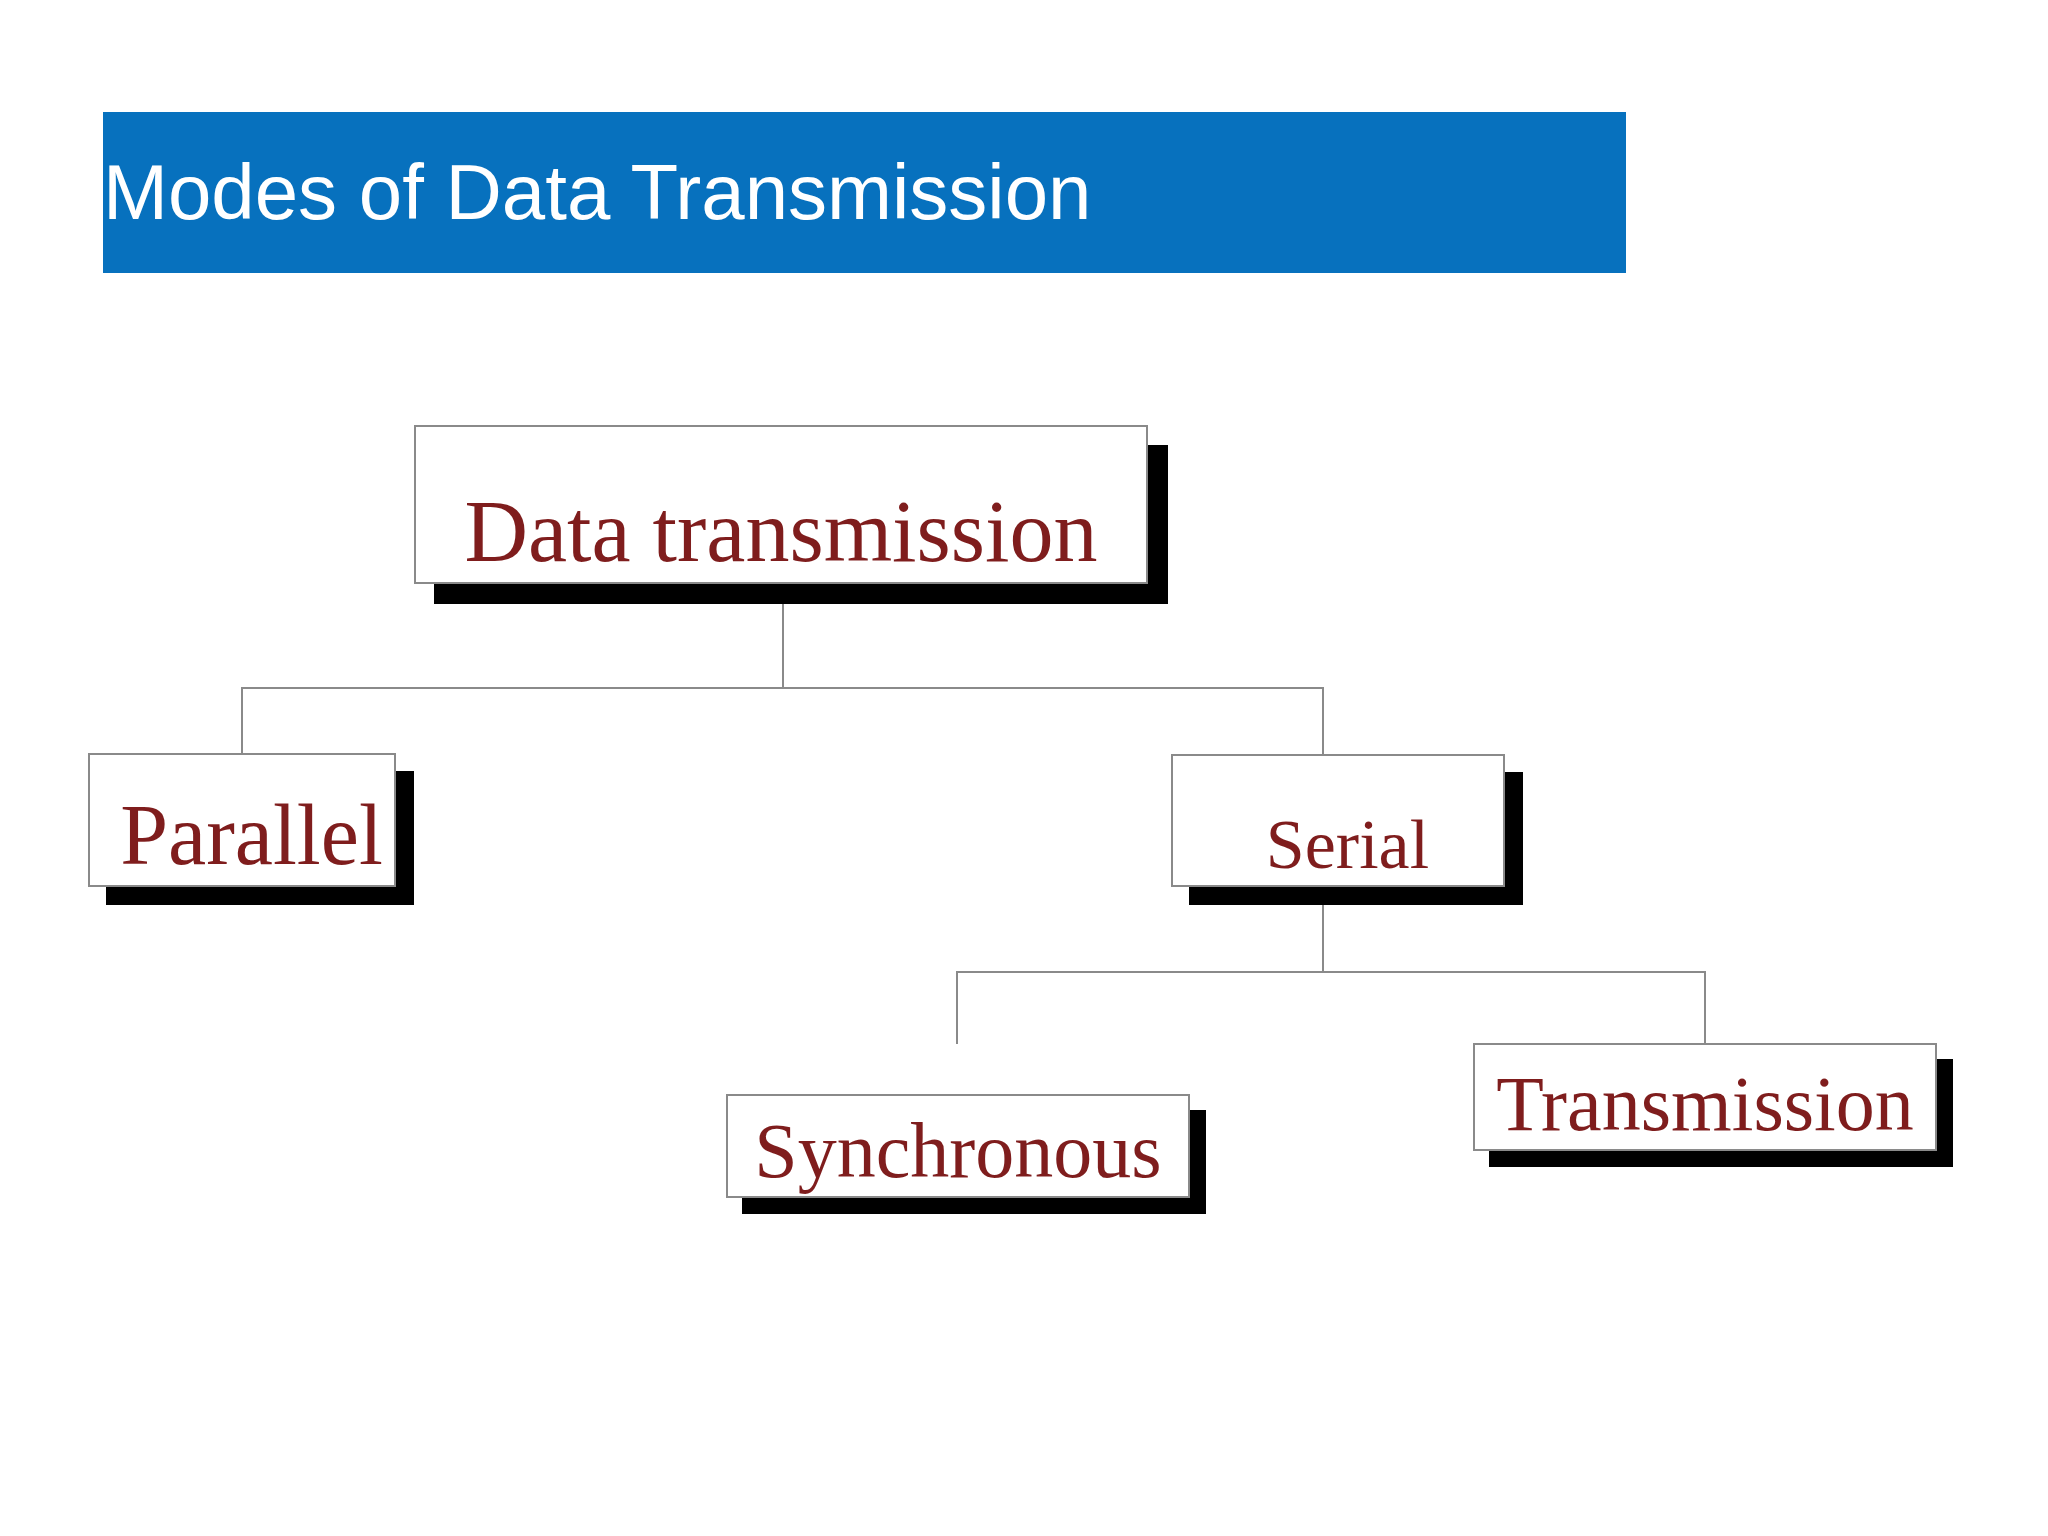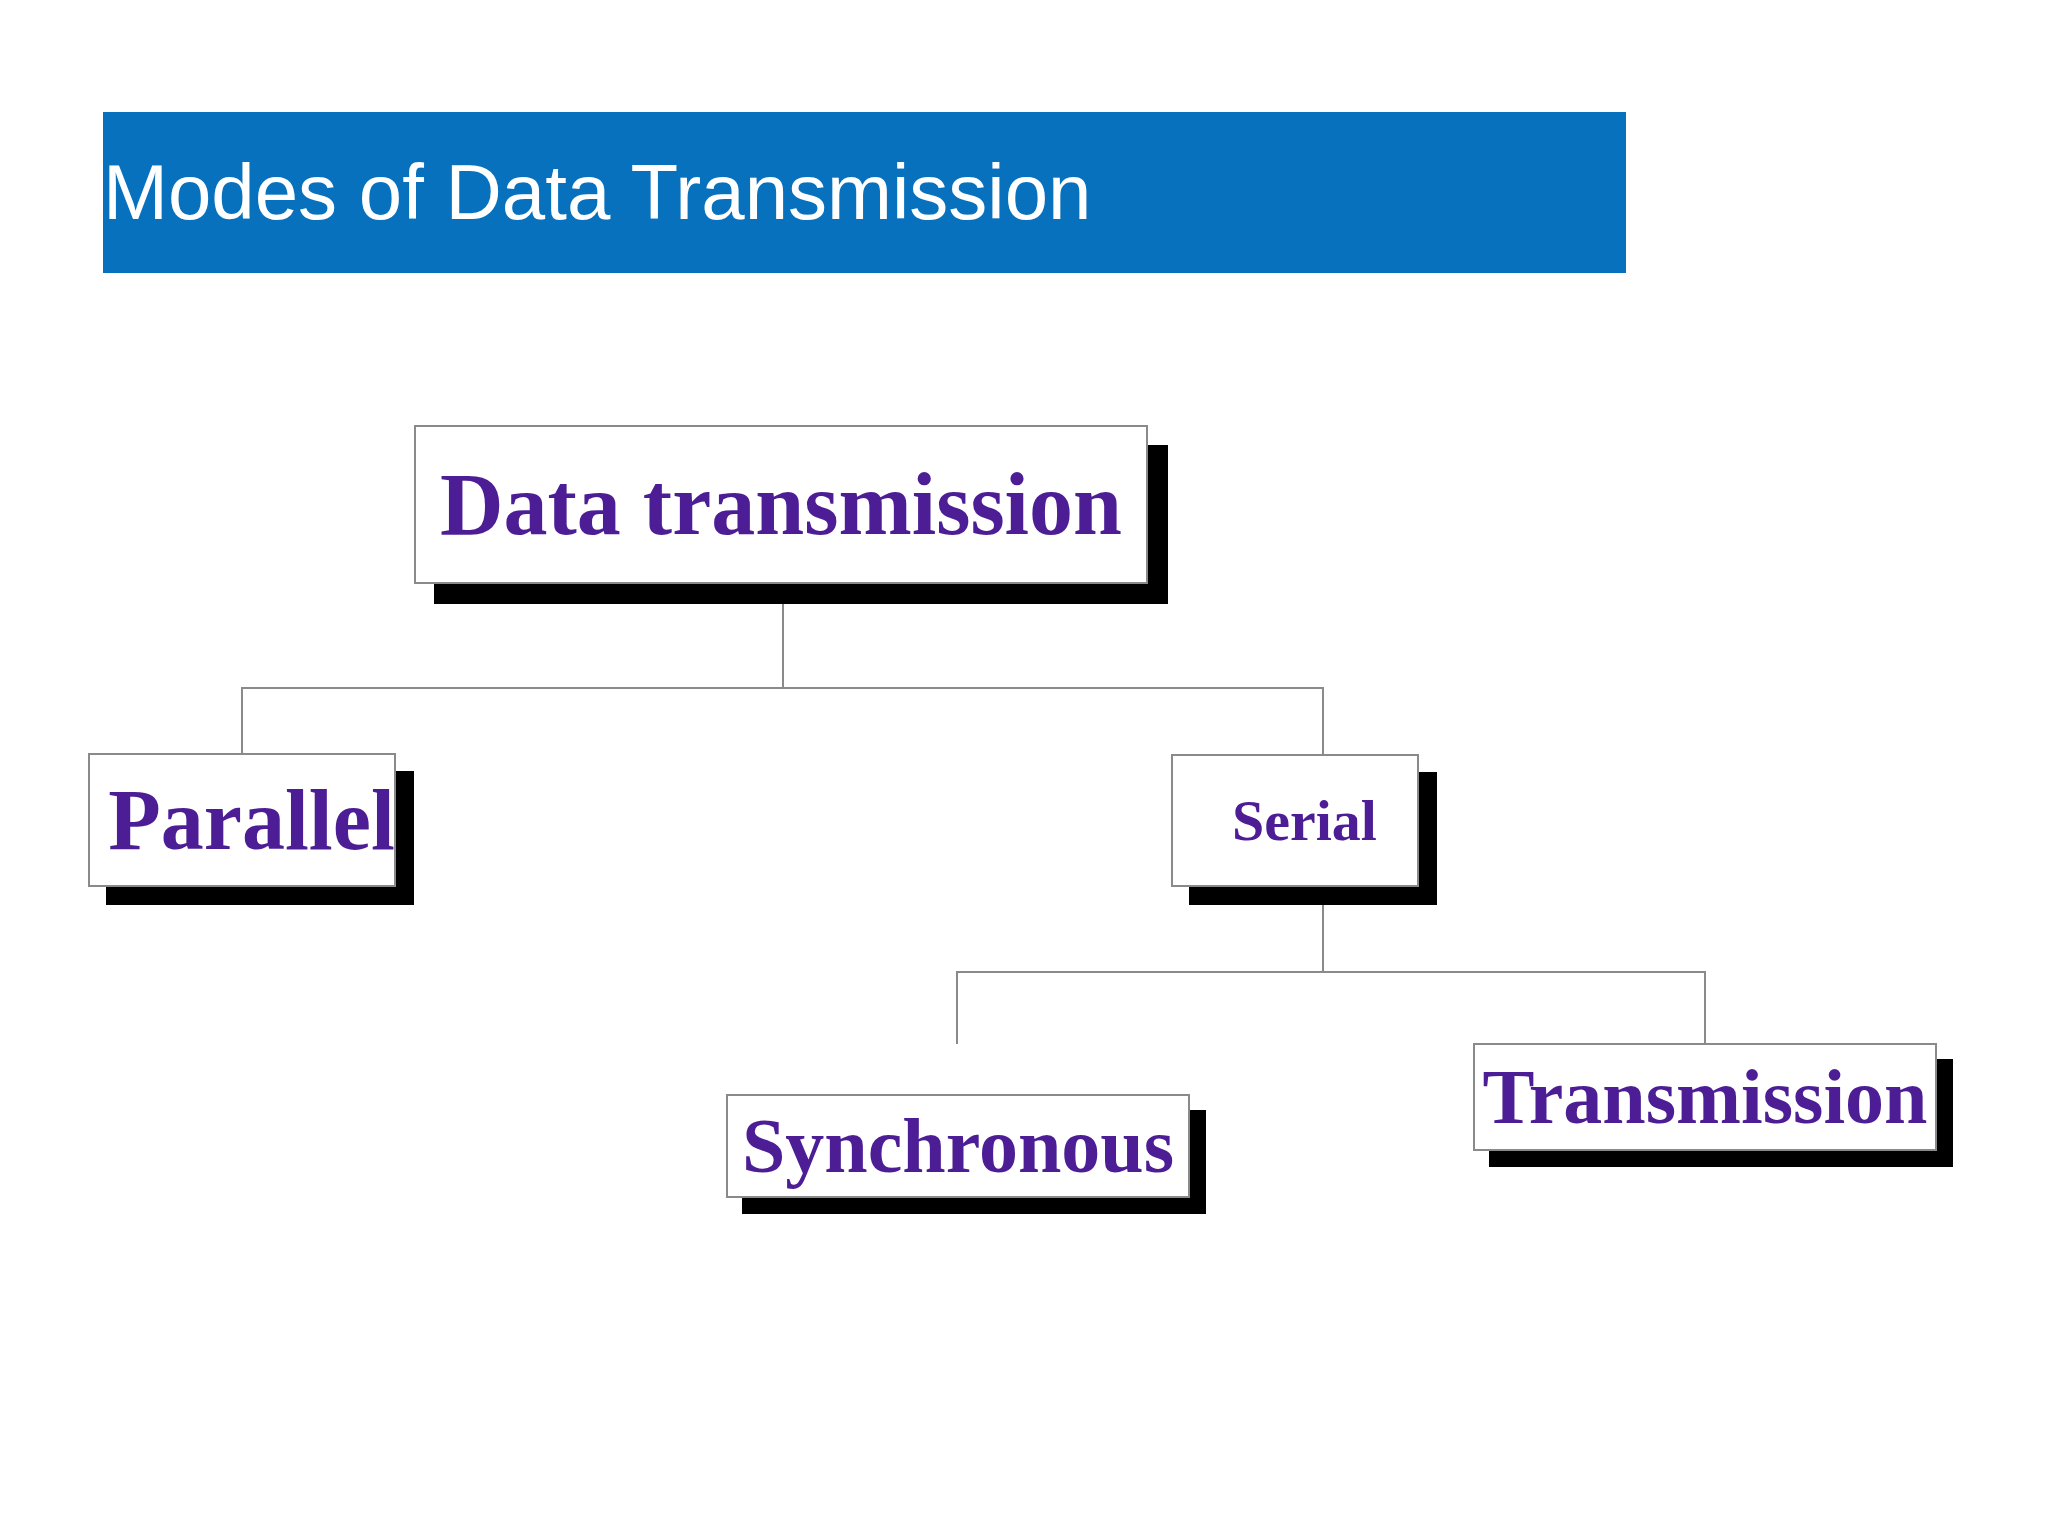--- a/index.html
+++ b/index.html
@@ -38,44 +38,43 @@
     white-space: nowrap;
   }
 
   
   .node {
     position: absolute;
     background: #ffffff;
     border: 2px solid #8a8a8a;
     box-sizing: border-box;
     display: flex;
-    align-items: center;
+    align-items: flex-end;
     justify-content: center;
-    color: #4c1d95;
+    color: #7f1d1d;
     white-space: nowrap;
     z-index: 2;
-    font-weight: bold;
   }
   .node span { display: block; }
 
   .node-root   { box-shadow: 20px 20px 0 #000000; }
   .node-mid    { box-shadow: 18px 18px 0 #000000; padding-left: 19px; }
   .node-leaf   { box-shadow: 16px 16px 0 #000000; }
 
   #node-data-transmission {
     left: 414px; top: 425px; width: 734px; height: 159px;
     font-size: 88px;
   }
   #node-parallel {
     left: 88px; top: 753px; width: 308px; height: 134px;
     font-size: 86px;
   }
   #node-serial {
-    left: 1171px; top: 754px; width: 248px; height: 133px;
-    font-size: 58px;
+    left: 1171px; top: 754px; width: 334px; height: 133px;
+    font-size: 70px;
   }
   #node-synchronous {
     left: 726px; top: 1094px; width: 464px; height: 104px;
     font-size: 78px;
   }
   #node-asynchronous {
     left: 1473px; top: 1043px; width: 464px; height: 108px;
     font-size: 78px;
   }
 

